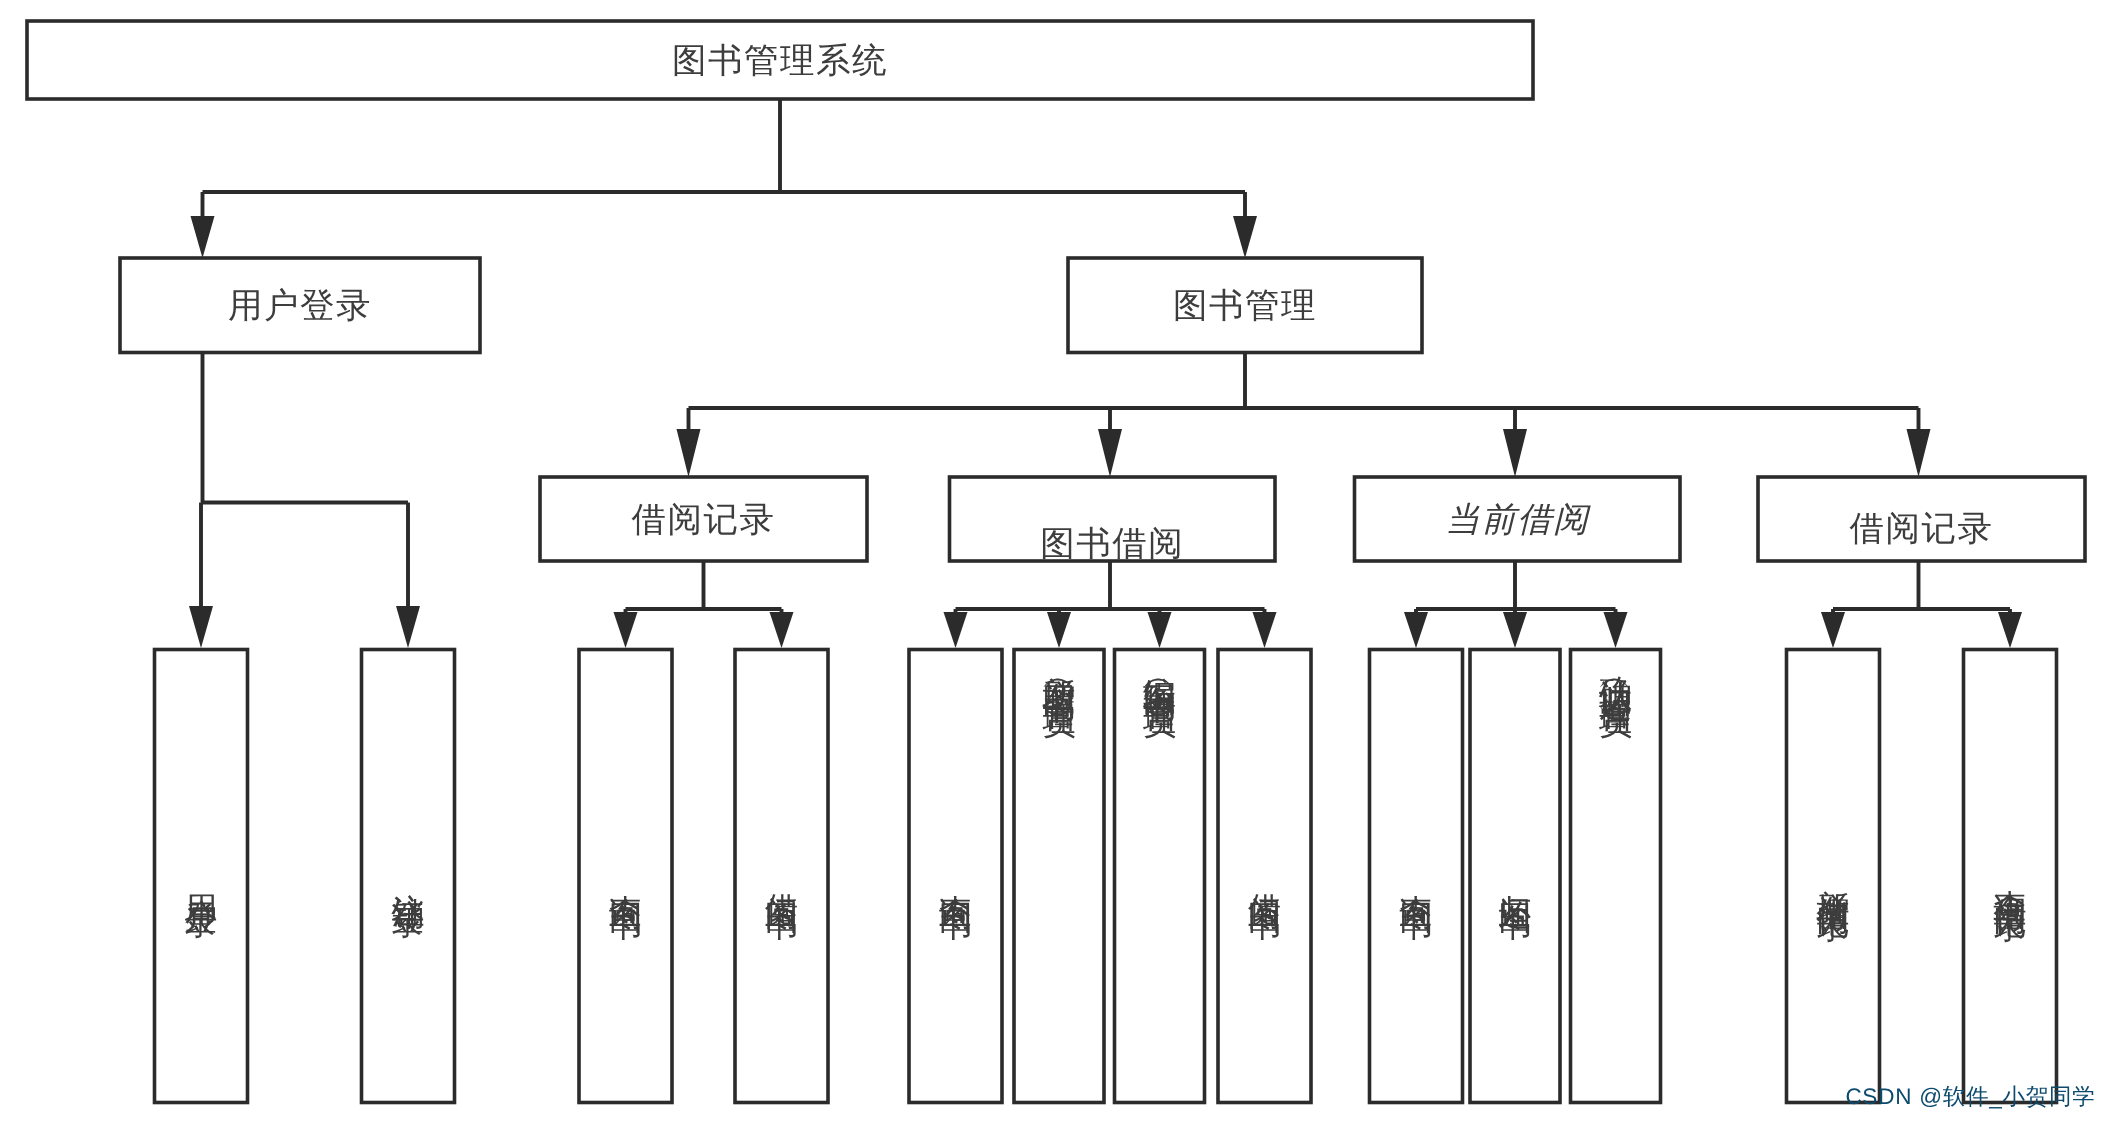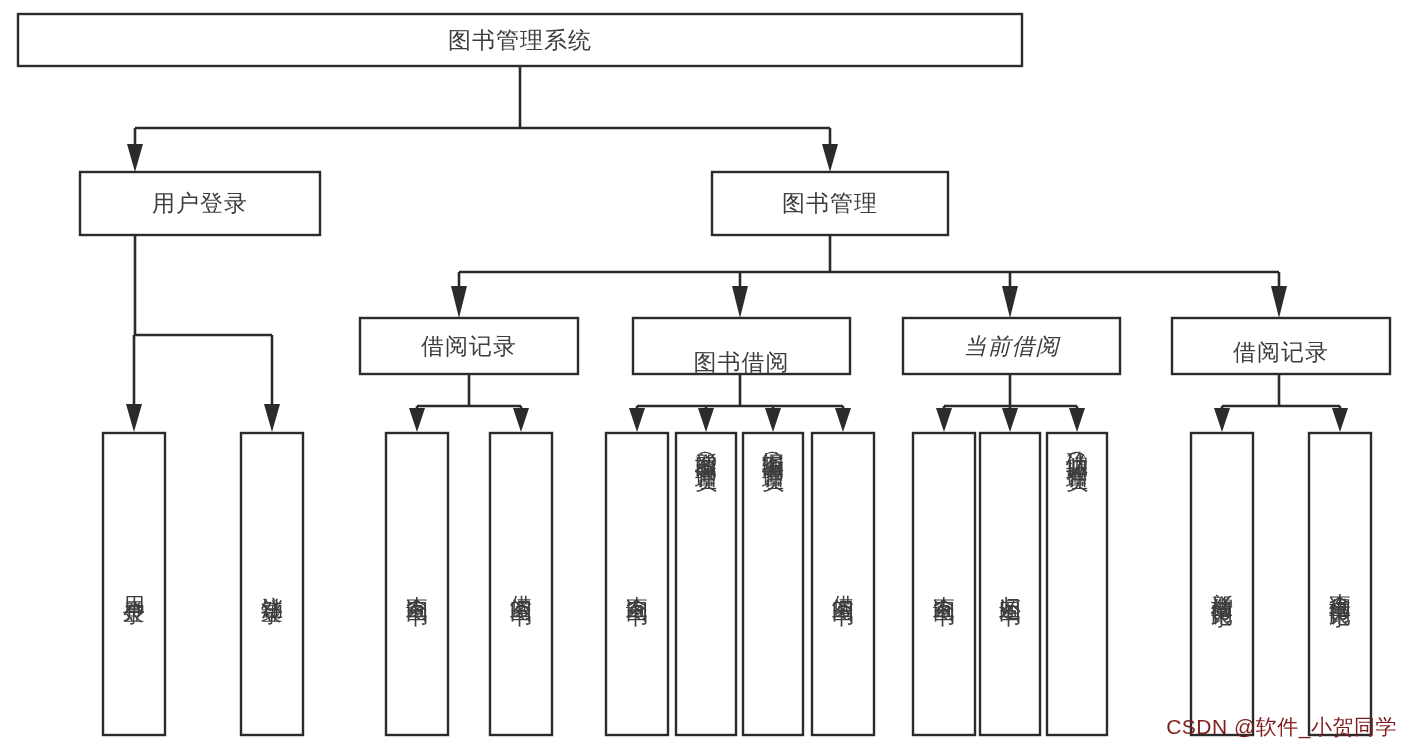--- a/index.html
+++ b/index.html
@@ -52,22 +52,22 @@
     font-size:23px;
     color:#3d3d3d;
     letter-spacing:1px;
     white-space:nowrap;
   }
   #watermark{
     position:absolute;
     right:8px;
     bottom:6px;
     font-family:"Liberation Sans","DejaVu Sans",sans-serif;
-    font-size:21px;
-    color:#7f1d1d;
+    font-size:15px;
+    color:#0c4a6e;
     letter-spacing:0.5px;
     white-space:nowrap;
     user-select:none;
   }
 </style>
 </head>
 <body>
 
 <div id="diagram-root">
 

